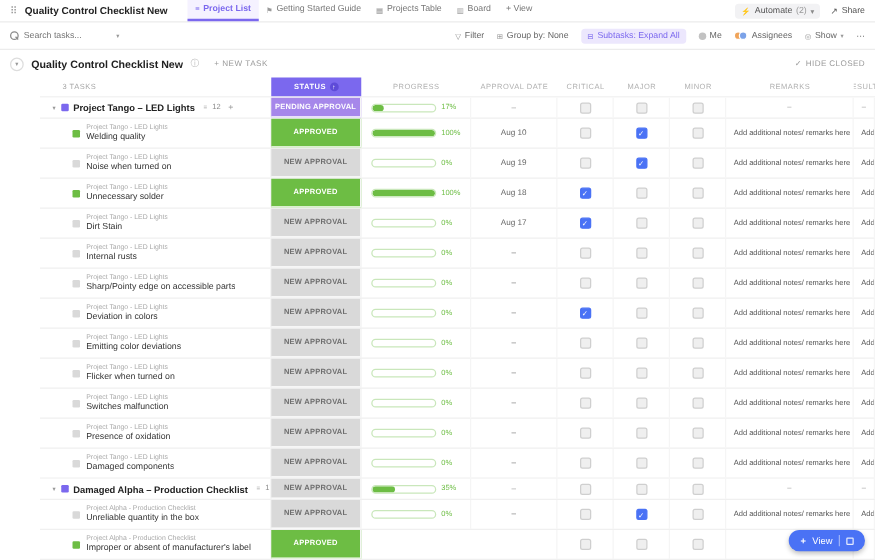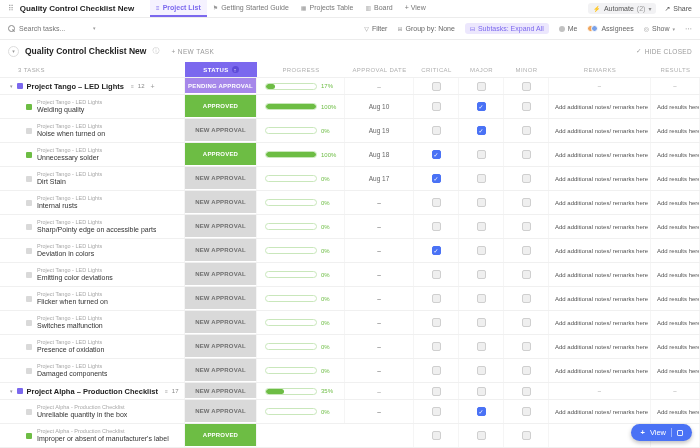--- a/index.html
+++ b/index.html
@@ -42,21 +42,21 @@
 
   
   .listbar { height:22px; display:flex; align-items:center; padding:0 8px; gap:6px; }
   .collapse-circle { width:11px; height:11px; border:1px solid #ddd; border-radius:50%; display:flex; align-items:center; justify-content:center; font-size:5px; color:#999; cursor:pointer; flex:0 0 auto; }
   .list-title { font-size:8.5px; font-weight:bold; color:#222; white-space:nowrap; }
   .info-icon { font-size:7px; color:#bbb; }
   .new-task-link { font-size:6.5px; color:#999; letter-spacing:.4px; margin-left:6px; cursor:pointer; white-space:nowrap; }
   .hide-closed { margin-left:auto; display:flex; align-items:center; gap:3px; font-size:6.5px; color:#9a9a9a; letter-spacing:.3px; cursor:pointer; }
 
   
-  .gridrow { display:grid; grid-template-columns:185px 72px 88px 69px 45px 45px 45px 102px 1fr; }
+  .gridrow { display:grid; grid-template-columns:185px 72px 88px 69px 45px 45px 45px 102px 1fr;margin-left:32px; }
   .colhead { height:16px; font-size:6px; color:#b0b0b0; letter-spacing:.4px; border-bottom:1px solid #f0f0f0; }
   .colhead .hcell { display:flex; align-items:center; justify-content:center; white-space:nowrap; overflow:hidden; }
   .hcell.first { justify-content:flex-start; padding-left:18px; color:#a8a8a8; }
   .hcell.status-h { background:#7b68ee; color:#fff; font-weight:bold; gap:3px; }
   .sort-dot { width:7px; height:7px; border-radius:50%; background:#5e4bd8; color:#fff; font-size:5px; display:flex; align-items:center; justify-content:center; }
 
   #rows { overflow:hidden; }
   .row { border-bottom:1px solid #f0f0f0; }
   .row .cell { display:flex; align-items:center; overflow:hidden; border-right:1px solid #f5f5f5; }
   .row-group { height:17px; background:#fff; }
@@ -600,21 +600,21 @@
     <div class="cell cb-cell">
         <span class="cb"></span>
       </div>
     <div class="cell remarks-cell">Add additional notes/ remarks here</div>
     <div class="cell results-cell">Add results here</div>
   </div>
     <div class="gridrow row row-group">
     <div class="cell name-cell">
       <span class="caret">▾</span>
       <span class="gsquare"></span>
-      <span class="gtitle">Project Alpha – Production Checklist</span>
+      <span class="gtitle">Damaged Alpha – Production Checklist</span>
       <span class="gcount-icon">≡</span>
       <span class="gcount">17</span>
       <span class="gplus">+</span>
     </div>
     <div class="cell status-cell" style="background: rgb(217, 217, 217);">
         <span class="status-label" style="color: rgb(110, 110, 110);">NEW APPROVAL</span>
       </div>
     <div class="cell progress-cell">
       <span class="pbar">
           <span class="pfill" style="width: 35%;"></span>

